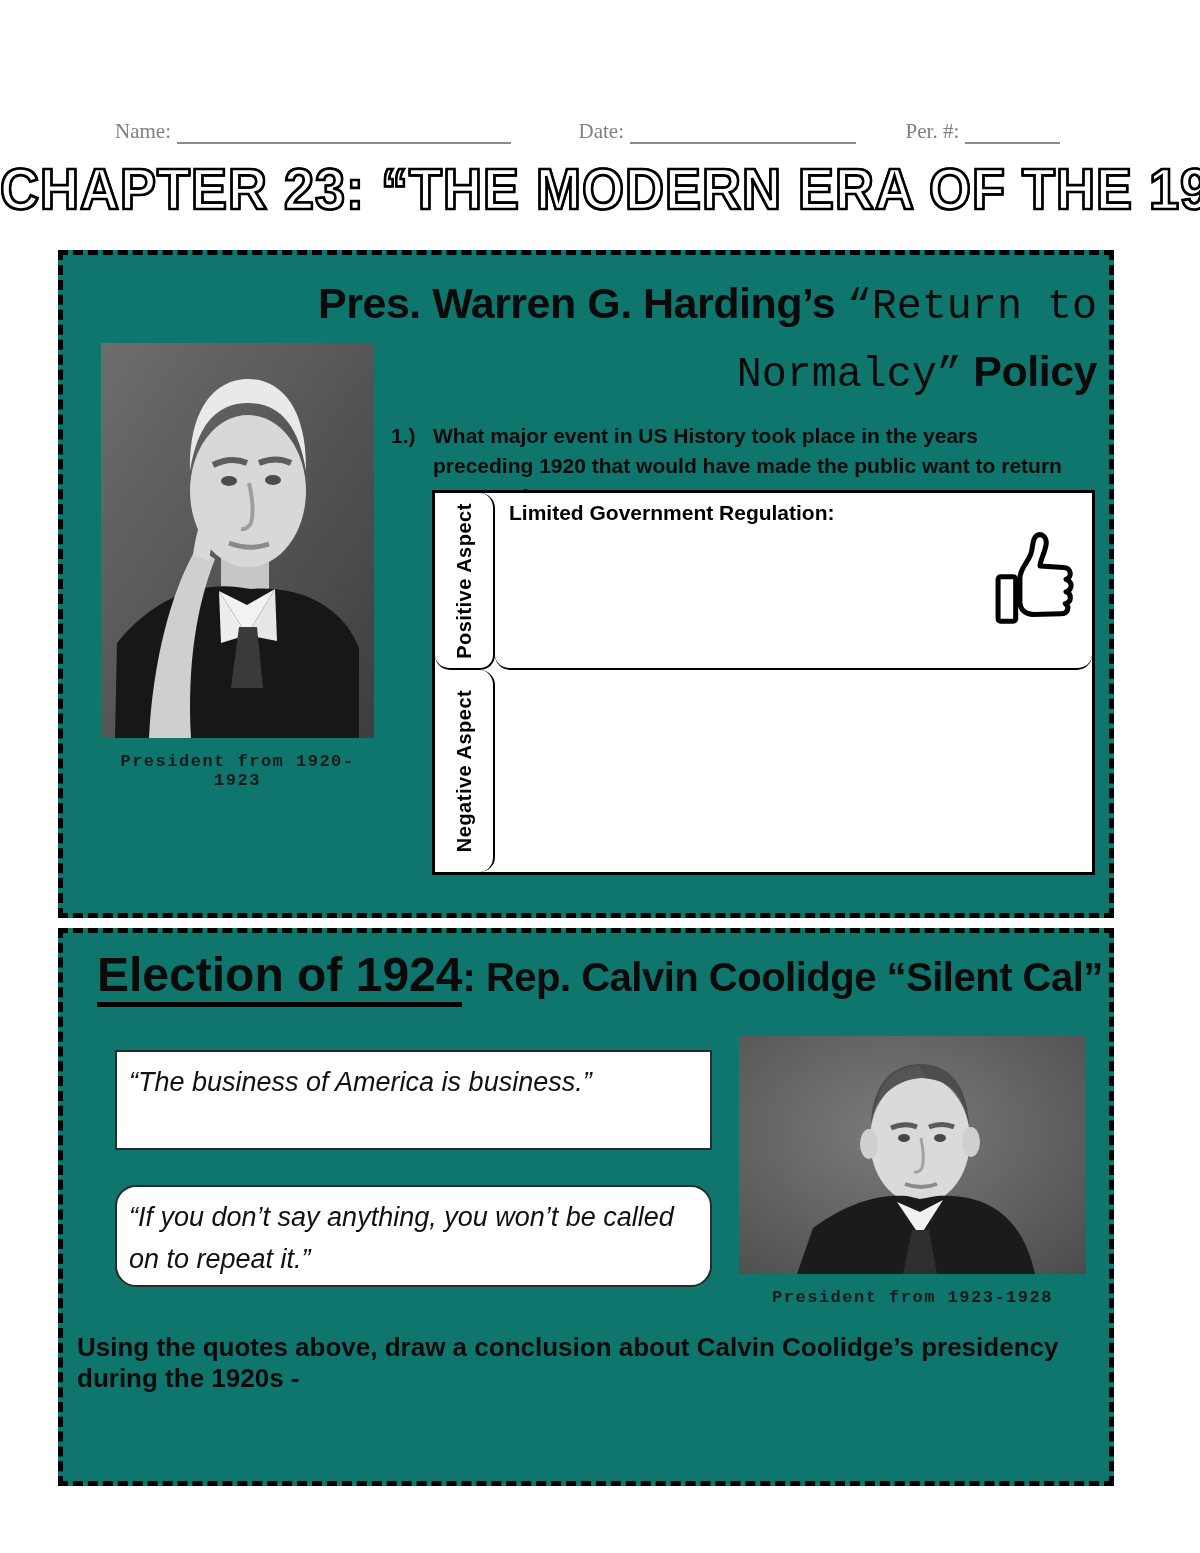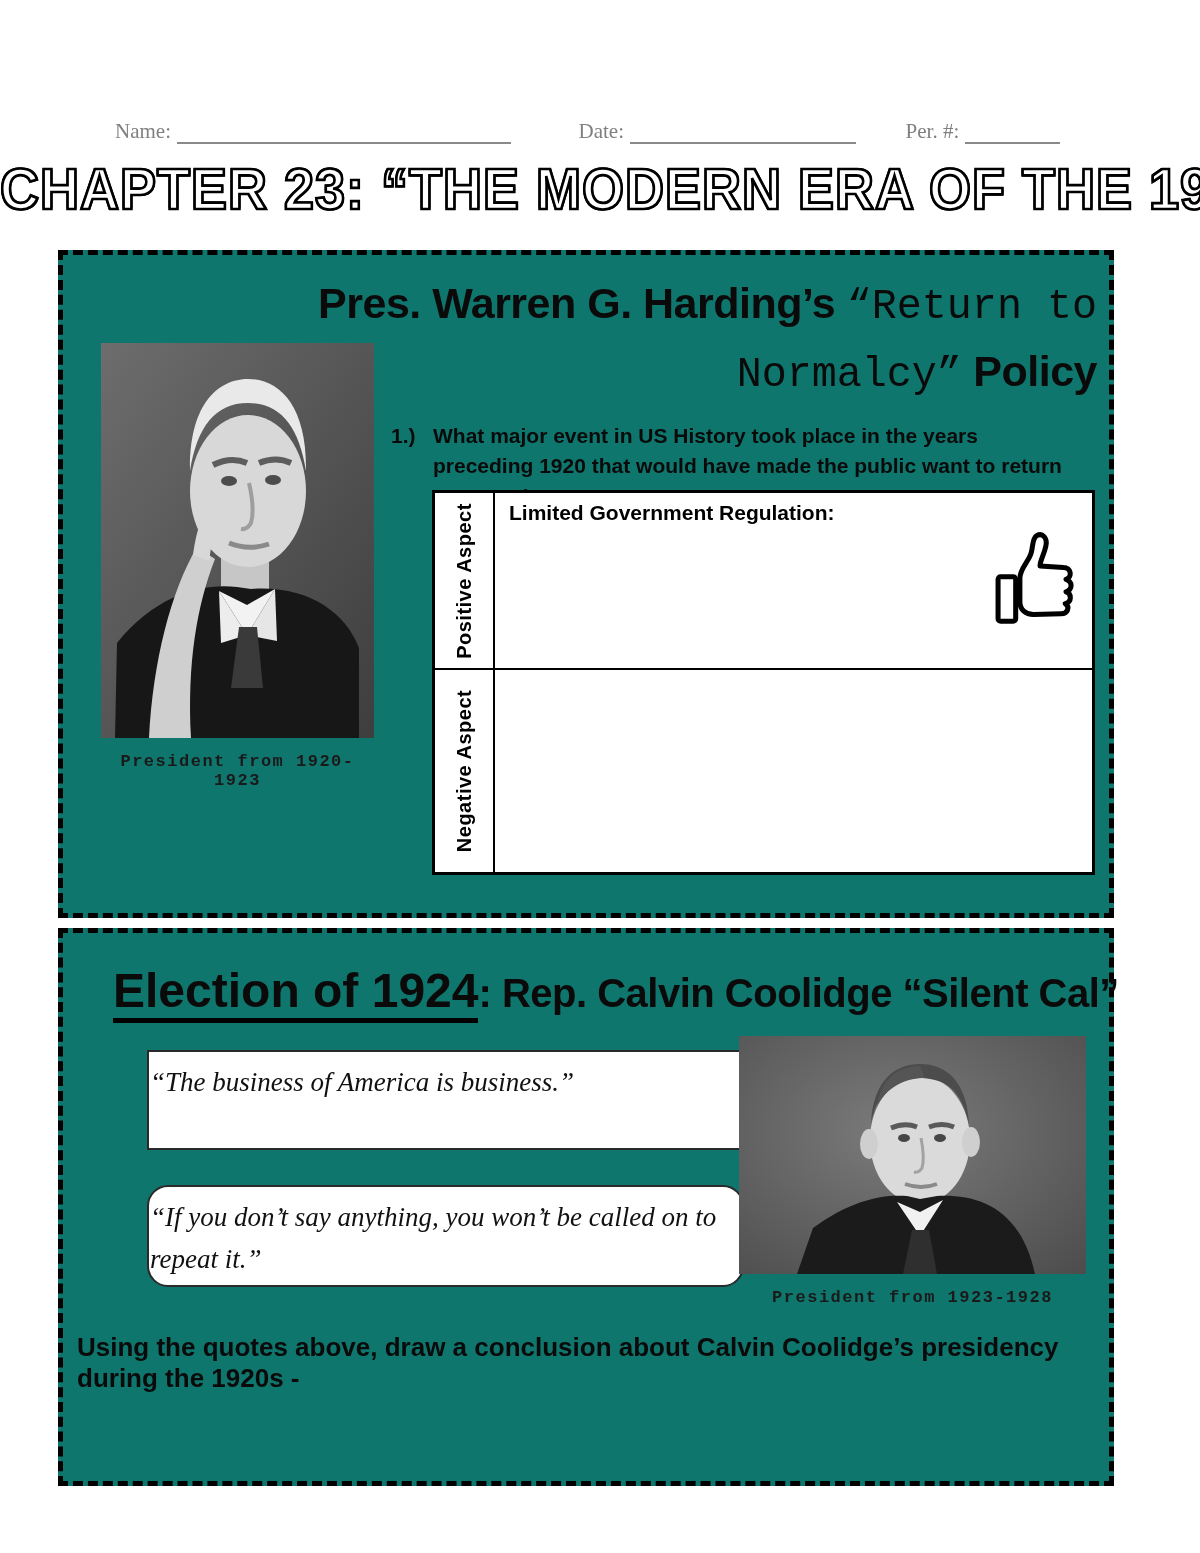--- a/index.html
+++ b/index.html
@@ -42,38 +42,38 @@
   }
   .question{position:absolute;left:328px;top:166px;width:690px;display:flex;gap:8px;
     font-weight:700;font-size:21px;line-height:1.45;color:#0a0a0a;}
   .q-num{flex:0 0 34px;}
   .q-text{flex:1;}
   .aspect-table{
     position:absolute;left:369px;top:235px;width:663px;height:385px;
     border:3px solid #000;box-sizing:border-box;background:#fff;
     display:grid;grid-template-columns:60px 1fr;grid-template-rows:177px 1fr;
   }
-  .cell{box-sizing:border-box;position:relative;}
+  .cell{box-sizing:border-box;position:relative;border-radius:15px;}
   .label-cell{border-right:2px solid #000;}
   .row-top{border-bottom:2px solid #000;}
   .vlabel{
     position:absolute;left:50%;top:50%;transform:translate(-50%,-50%) rotate(-90deg);
     white-space:nowrap;font-weight:700;font-size:20px;letter-spacing:0.5px;
   }
   .content-label{position:absolute;left:14px;top:8px;font-weight:700;font-size:21px;}
   .thumb{position:absolute;right:10px;top:50%;transform:translateY(-50%);}
   .thumb.down{transform:translateY(-50%) rotate(180deg);}
   
   .s2-title{position:absolute;left:34px;top:14px;white-space:nowrap;color:#0a0a0a;}
   .s2-title .main{font-size:48px;font-weight:700;border-bottom:5px solid #000;padding-bottom:1px;}
   .s2-title .rest{font-size:40px;font-weight:700;letter-spacing:-0.5px;}
   .quote-box{
     position:absolute;left:52px;width:597px;border:2px solid #2a2a2a;box-sizing:border-box;background:#fff;
-    font-family:Liberation Serif, serif;font-style:italic;
-    font-size:27px;line-height:1.55;color:#111;padding:10px 1px;margin-left:32px;
+    font-family:Liberation Sans, sans-serif;font-style:italic;
+    font-size:27px;line-height:1.55;color:#111;padding:10px 12px;
   }
   #quote1{top:117px;height:100px;}
   #quote2{top:252px;height:102px;border-radius:21px;}
   #coolidge-fig{left:676px;top:103px;width:347px;}
   #coolidge-fig svg{display:block;width:347px;height:238px;}
   .prompt{position:absolute;left:14px;top:382px;width:1020px;font-weight:700;font-size:26px;color:#0a0a0a;margin-top:17px;}
 </style>
 </head>
 <body>
 
@@ -152,21 +152,21 @@
         </svg>
       </div>
       <div class="cell label-cell">
         <span class="vlabel">Negative Aspect</span>
       </div>
     </div>
   </div>
 
   <div id="section2" class="dash-box">
 
-    <h2 class="s2-title" style="margin:16px;">
+    <h2 class="s2-title" style="margin:0;">
       <span class="main">Election of 1924</span><span class="rest">: Rep. Calvin Coolidge “Silent Cal”</span>
     </h2>
 
     <div id="quote1" class="quote-box">“The business of America is business.”</div>
     <div id="quote2" class="quote-box">“If you don’t say anything, you won’t be called on to repeat it.”</div>
 
     <figure class="photo-fig" id="coolidge-fig">
       <svg viewBox="0 0 347 238">
         <defs>
           <radialGradient id="cbg" cx="0.45" cy="0.4" r="0.9">

